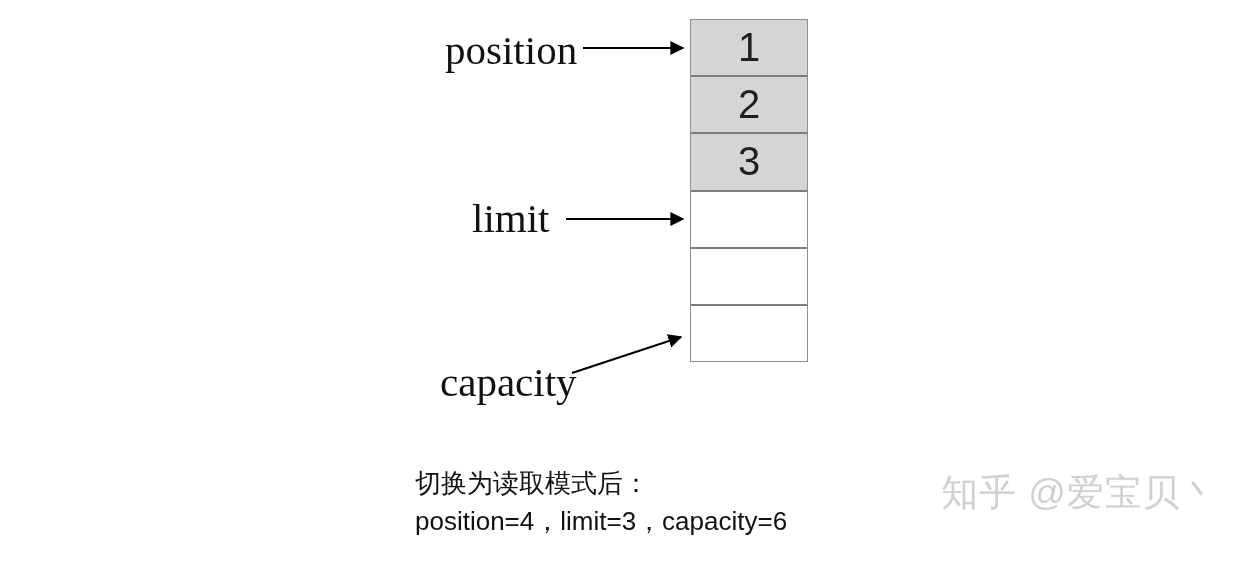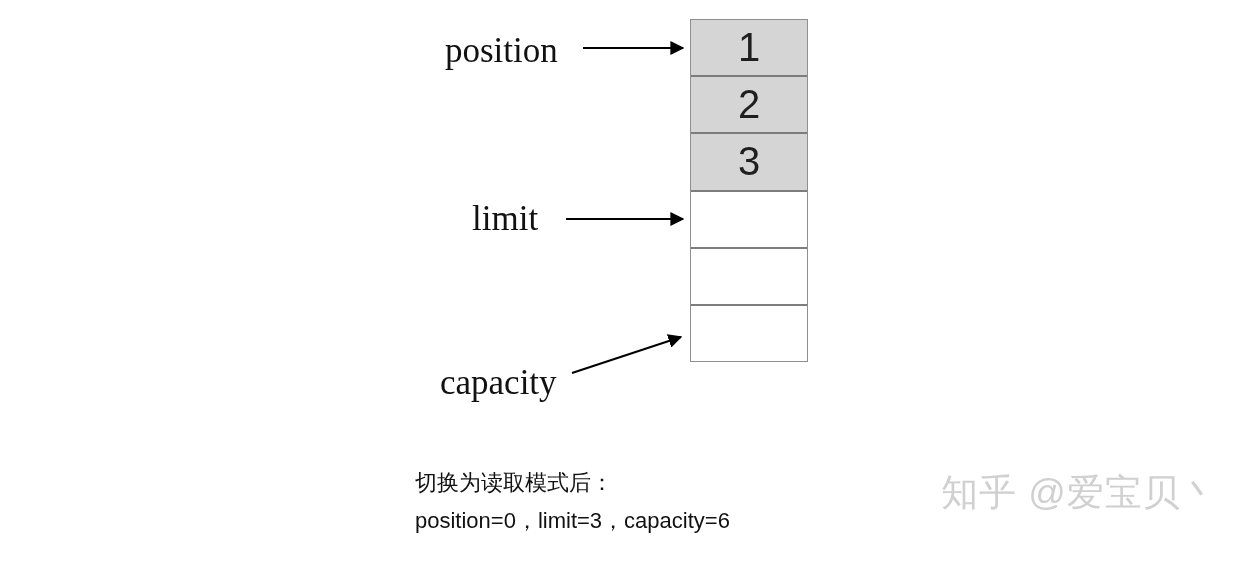--- a/index.html
+++ b/index.html
@@ -20,21 +20,21 @@
     background:var(--background);
     overflow:hidden;
   }
   .arrows{
     position:absolute;left:0;top:0;width:1240px;height:576px;
     pointer-events:none;
   }
   .ptr-label{
     position:absolute;
     font-family:"Liberation Serif",serif;
-    font-size:35px;line-height:33px;
+    font-size:41px;line-height:33px;
     color:var(--text);
     white-space:nowrap;
   }
   .label-position{left:445px;top:34px;}
   .label-limit{left:472px;top:202px;}
   .label-capacity{left:440px;top:366px;}
   .buffer{
     position:absolute;left:690px;top:19px;width:116px;
     border:1.5px solid var(--border);
     background:var(--cell-empty);
@@ -44,21 +44,21 @@
     border-bottom:2px solid var(--divider);
     display:flex;align-items:center;justify-content:center;
     font-family:"Liberation Sans",sans-serif;
     font-size:40px;color:#1f1f1f;
     background:var(--cell-empty);
   }
   .cell:last-child{border-bottom:none;}
   .cell.filled{background:var(--cell-filled);}
   .caption{
     position:absolute;left:415px;top:464px;
-    font-size:22px;line-height:38px;
+    font-size:26px;line-height:38px;
     color:var(--text);
     white-space:nowrap;
   }
   .watermark{
     position:absolute;left:941px;top:473px;
     font-size:37px;line-height:40px;
     color:var(--watermark);
     text-shadow:1px 1px 0 #ffffff;
     white-space:nowrap;
     letter-spacing:1px;
@@ -88,18 +88,18 @@
     <div class="cell filled">1</div>
     <div class="cell filled">2</div>
     <div class="cell filled">3</div>
     <div class="cell"></div>
     <div class="cell"></div>
     <div class="cell"></div>
   </div>
 
   <div class="caption">
     <div class="caption-line">切换为读取模式后：</div>
-    <div class="caption-line">position=0，limit=3，capacity=6</div>
+    <div class="caption-line">position=4，limit=3，capacity=6</div>
   </div>
 
   <div class="watermark">知乎 @爱宝贝丶</div>
 
 </div>
 
 </body></html>

